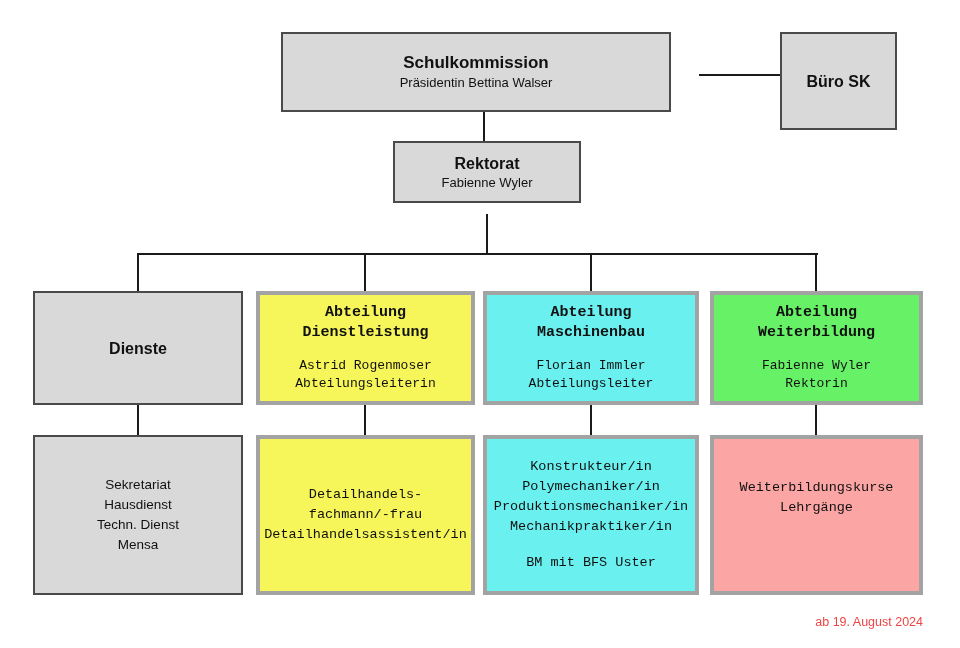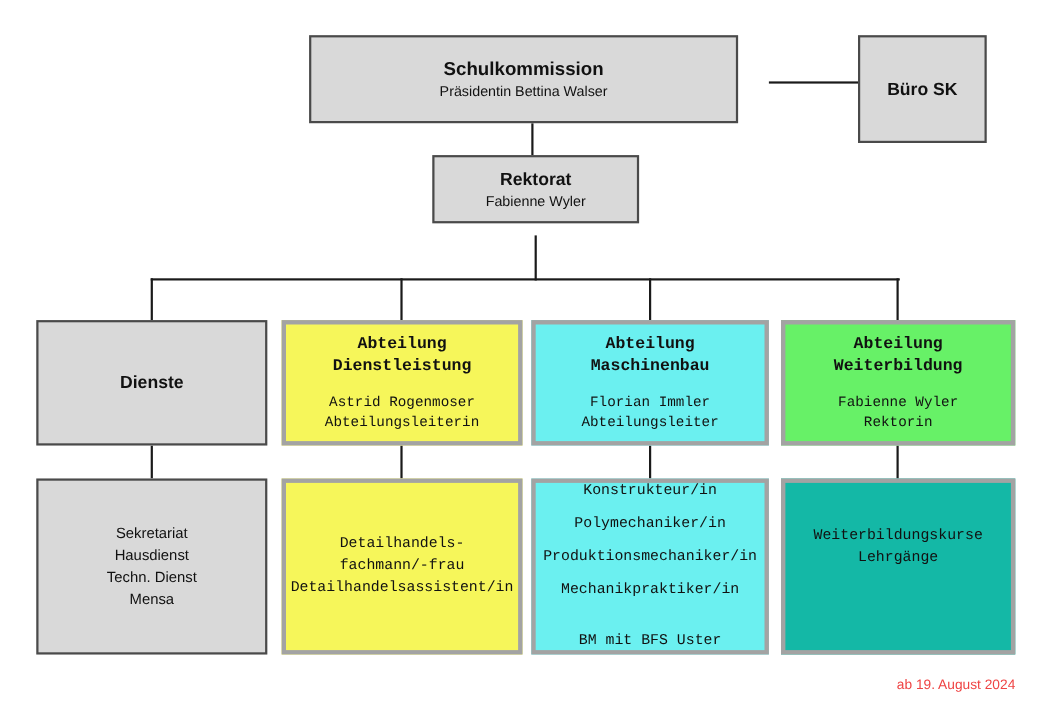--- a/index.html
+++ b/index.html
@@ -113,28 +113,28 @@
     <span class="t-unit">Techn. Dienst</span>
     <span class="t-unit">Mensa</span>
   </div>
 
   <div class="box box-colored unit col2" style="background-color: rgb(246, 246, 90);">
     <span class="t-unit">Detailhandels-</span>
     <span class="t-unit">fachmann/-frau</span>
     <span class="t-unit">Detailhandelsassistent/in</span>
   </div>
 
-  <div class="box box-colored unit col3" style="background-color: rgb(107, 240, 240); gap: 10px;">
+  <div class="box box-colored unit col3" style="background-color: rgb(107, 240, 240);">
     <span class="t-unit">Konstrukteur/in</span>
     <span class="t-unit">Polymechaniker/in</span>
     <span class="t-unit">Produktionsmechaniker/in</span>
     <span class="t-unit">Mechanikpraktiker/in</span>
     <span class="t-unit note-gap">BM mit BFS Uster</span>
   </div>
 
-  <div class="box box-colored unit col4 lift" style="background-color: #14b8a6;">
+  <div class="box box-colored unit col4 lift" style="background-color: #fca5a5;">
     <span class="t-unit">Weiterbildungskurse</span>
     <span class="t-unit">Lehrgänge</span>
   </div>
 
   <div class="footer-note">ab 19. August 2024</div>
 
 </div>
 
 </body></html>

